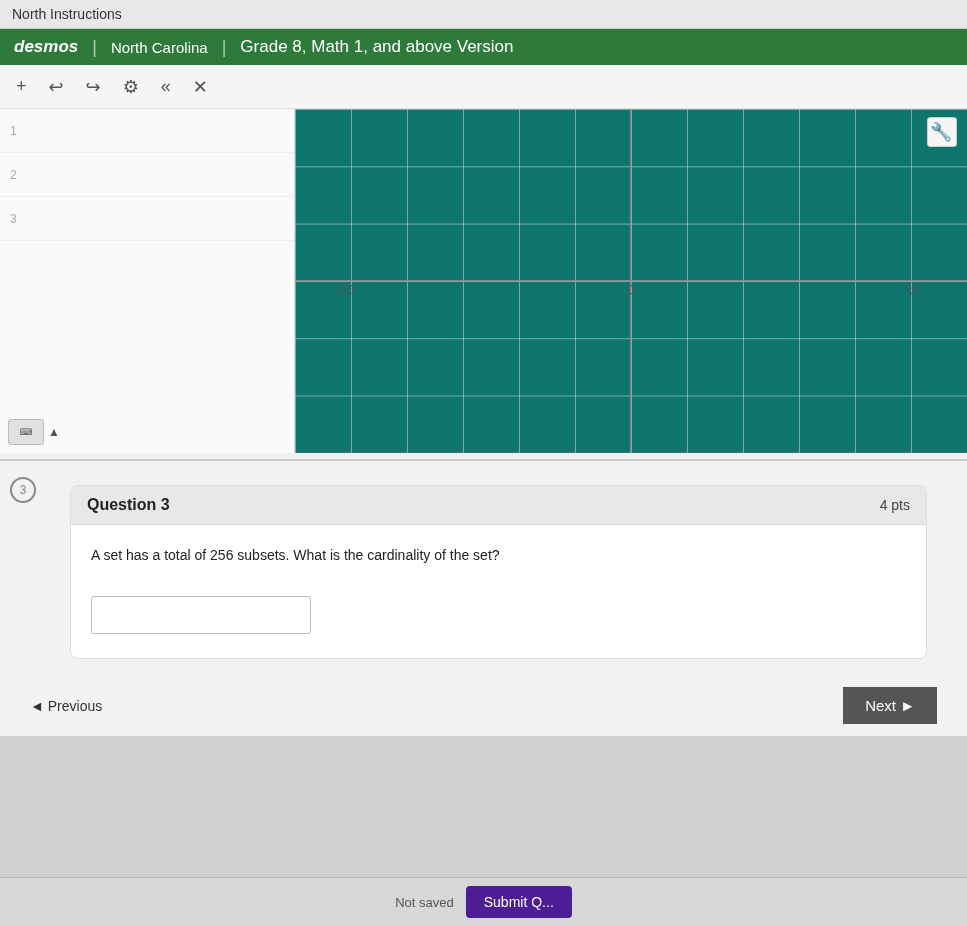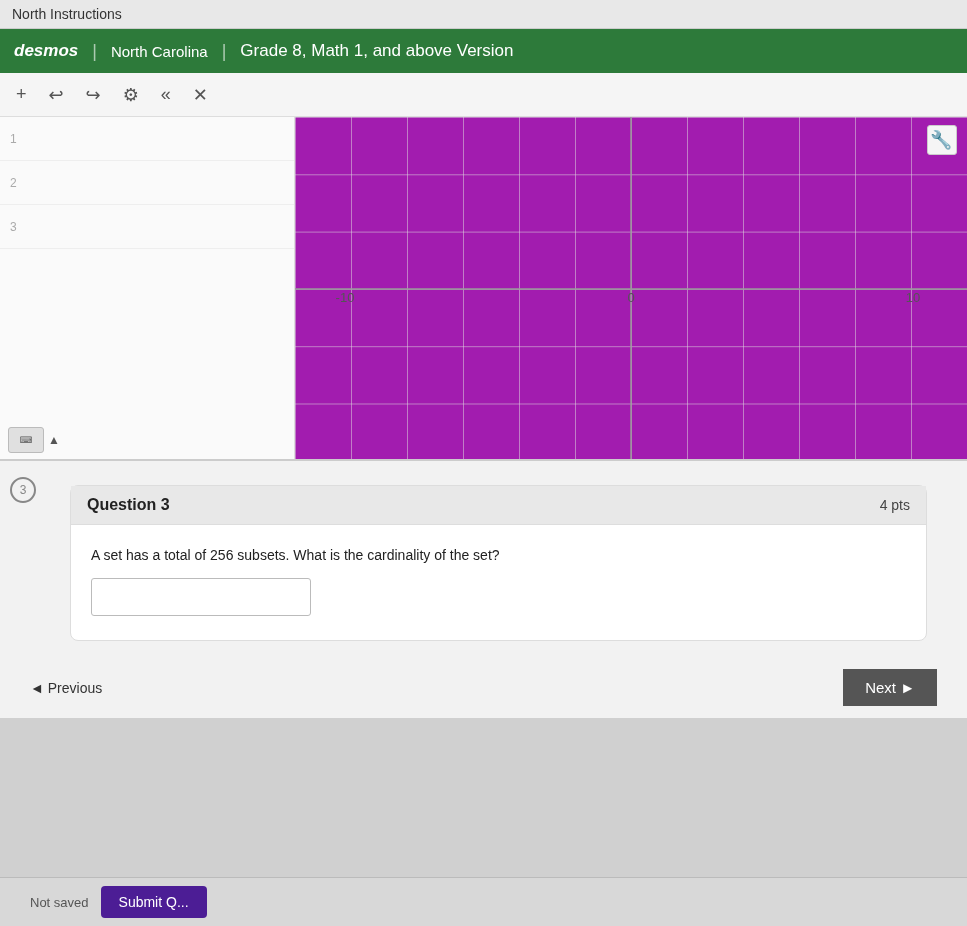--- a/index.html
+++ b/index.html
@@ -32,21 +32,21 @@
     
     .desmos-header {
       background: #2d7a3a;
       color: white;
       display: flex;
       align-items: center;
       padding: 8px 14px;
       gap: 14px;
       font-size: 15px;
       font-weight: 500;
-      height: 44px;
+      height: 36px;
     }
     .desmos-header .brand {
       font-style: italic;
       font-weight: bold;
       font-size: 17px;
     }
     .desmos-header .separator {
       opacity: 0.6;
       font-size: 18px;
     }
@@ -134,21 +134,21 @@
     }
     .keypad-arrow {
       font-size: 12px;
       color: #555;
       cursor: pointer;
     }
 
     
     .graph-area {
       flex: 1;
-      background: #a21caf;
+      background: #0f766e;
       position: relative;
       overflow: hidden;
     }
 
     
     .graph-svg {
       position: absolute;
       top: 0; left: 0;
       width: 100%; height: 100%;
     }
@@ -201,21 +201,21 @@
       font-size: 14px;
       color: #444;
     }
 
     .question-body {
       padding: 20px 20px 24px;
     }
     .question-text {
       font-size: 14px;
       color: #222;
-      margin-bottom: 12px;
+      margin-bottom: 30px;
       line-height: 1.5;
     }
     .answer-input {
       border: 1px solid #bbb;
       border-radius: 3px;
       width: 220px;
       height: 38px;
       padding: 6px 10px;
       font-size: 14px;
       background: white;
@@ -269,21 +269,21 @@
       display: flex;
       align-items: center;
       gap: 6px;
     }
 
     
     .bottom-bar {
       background: #d8d8d8;
       padding: 8px 30px;
       display: flex;
-      justify-content: flex-start;
+      justify-content: center;
       align-items: center;
       gap: 12px;
       border-top: 1px solid #bbb;
       position: absolute;
       bottom: 0;
       width: 100%;
     }
     .not-saved-text {
       font-size: 13px;
       color: #555;

